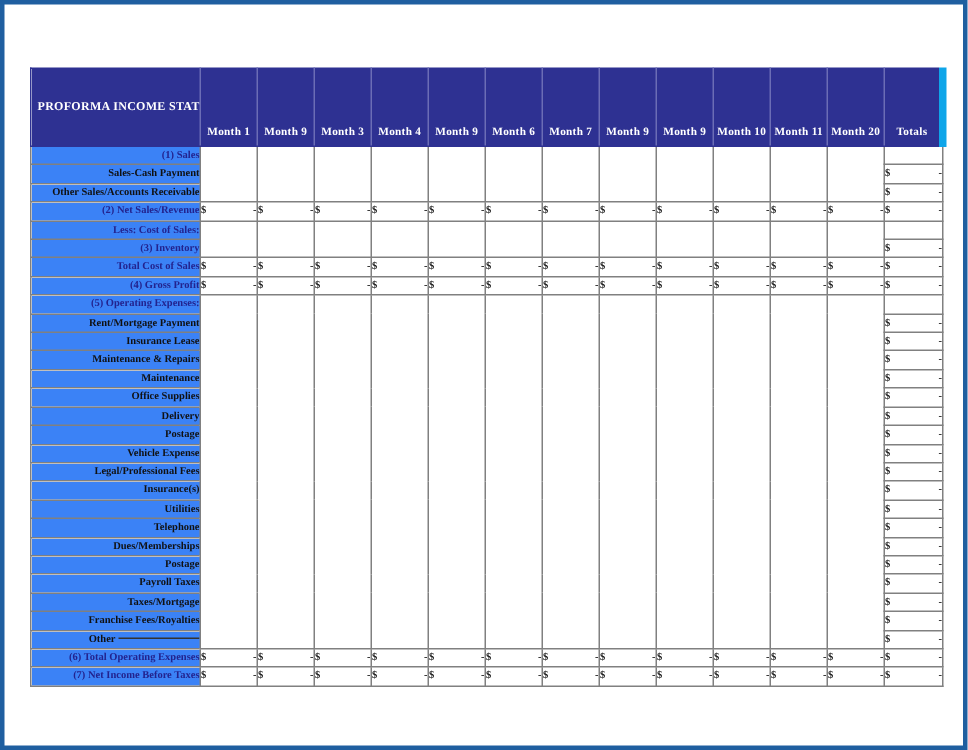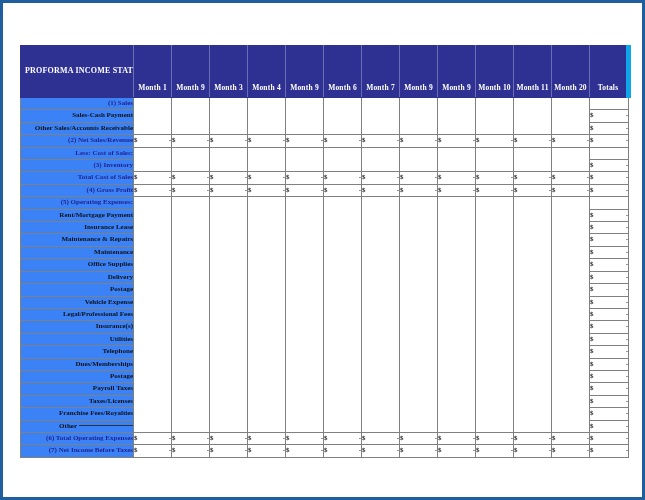--- a/index.html
+++ b/index.html
@@ -586,21 +586,21 @@
           <tr>
             <td class="lbl">Payroll Taxes</td>
             <td class="val">
               <span class="money">
                 <span class="cur">$</span>
                 <span class="dash">-</span>
               </span>
             </td>
           </tr>
           <tr>
-            <td class="lbl">Taxes/Licenses</td>
+            <td class="lbl">Taxes/Mortgage</td>
             <td class="val">
               <span class="money">
                 <span class="cur">$</span>
                 <span class="dash">-</span>
               </span>
             </td>
           </tr>
           <tr>
             <td class="lbl">Franchise Fees/Royalties</td>
             <td class="val">

